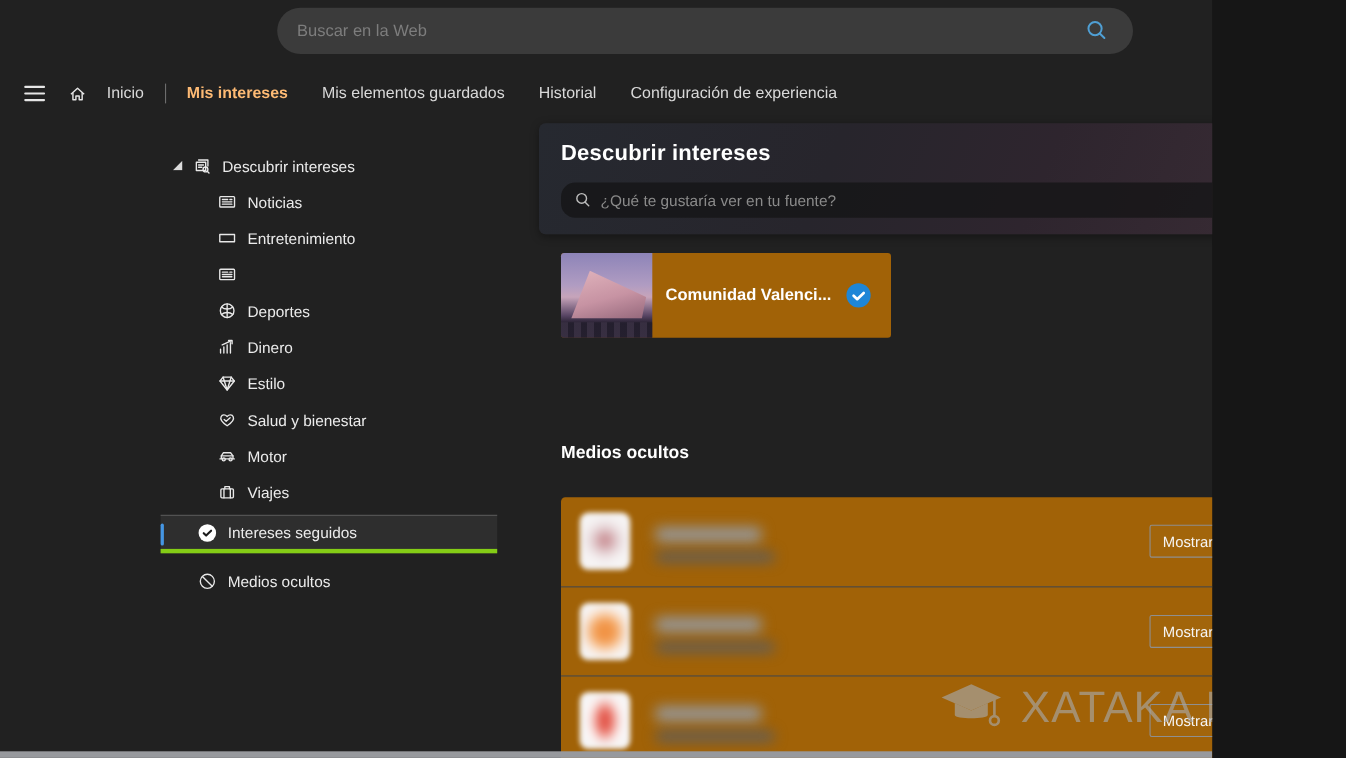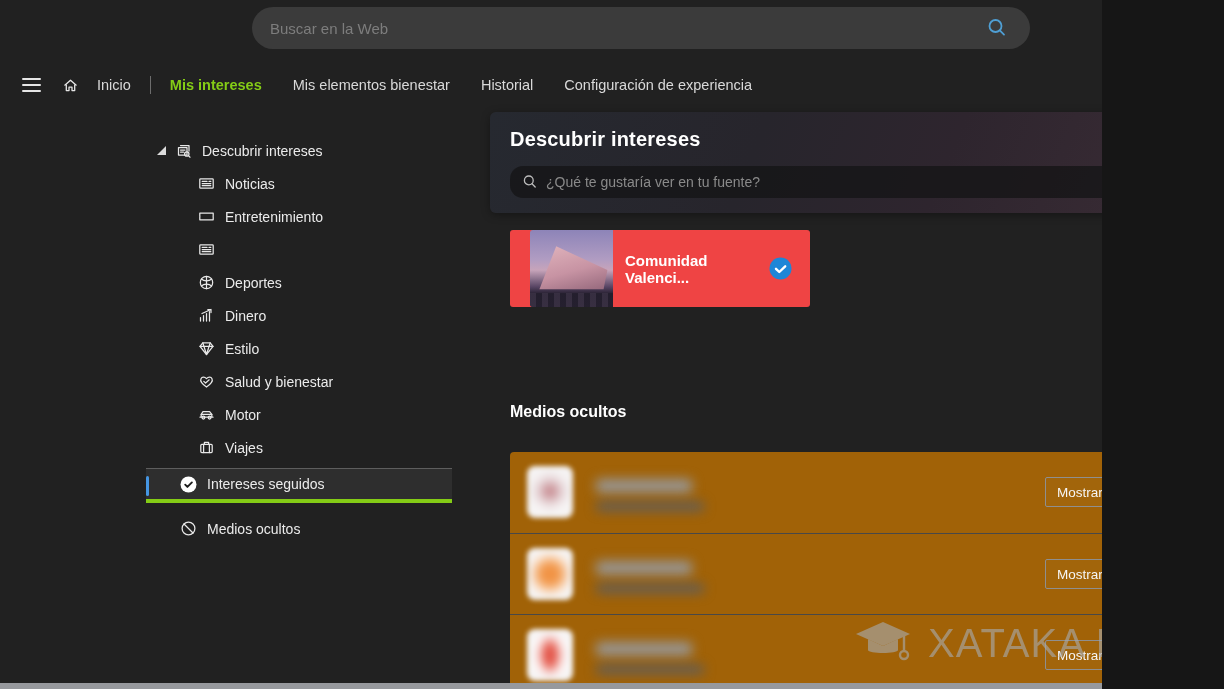--- a/index.html
+++ b/index.html
@@ -26,21 +26,21 @@
   
   .navbar {
     position:absolute; left:0; top:68px; width:100%; height:34px;
     display:flex; align-items:center; padding-left:22px;
   }
   .burger { width:19px; display:flex; flex-direction:column; gap:4px; cursor:pointer; }
   .burger span { display:block; height:2px; background:#e6e6e6; border-radius:1px; }
   .nav-home { display:flex; align-items:center; gap:18px; margin-left:21px; cursor:pointer; }
   .nav-item { font-size:14.5px; color:#d9d9d9; cursor:pointer; white-space:nowrap; }
   .nav-sep { width:1px; height:18px; background:#6d6d6d; margin:0 19px; }
-  .nav-item.active { color:#84cc16; font-weight:bold; }
+  .nav-item.active { color:#fdba74; font-weight:bold; }
   .nav-item + .nav-item { margin-left:31px; }
 
   
   .sidebar { position:absolute; left:146px; top:134px; width:306px; }
   .trow { height:33px; display:flex; align-items:center; font-size:14px; color:#ebebeb; cursor:pointer; }
   .trow .ico { width:17px; height:17px; flex:0 0 auto; margin-right:10px; display:flex; align-items:center; justify-content:center; }
   .trow.parent { padding-left:11px; }
   .tri { width:9px; height:9px; background:#dcdcdc; clip-path:polygon(100% 0,100% 100%,0 100%); margin-right:9px; flex:0 0 auto; }
   .trow.child { padding-left:52px; }
   .trow.leaf  { padding-left:34px; }
@@ -71,23 +71,22 @@
   .dsearch .mag { margin:0 8px 0 12px; flex:0 0 auto; }
   .dsearch input {
     flex:1; background:transparent; border:none; outline:none;
     color:#cfcfcf; font-size:14px; font-family:"Liberation Sans", sans-serif;
   }
   .dsearch input::placeholder { color:#8a8a8a; }
 
   
   .fcard {
     position:absolute; left:510px; top:230px; width:300px; height:77px;
-    background:#ef4444; border-radius:3px; display:flex; align-items:center;
+    background:#a16207; border-radius:3px; display:flex; align-items:center;
     cursor:pointer;
-    padding-left:20px;
   }
   .fcard .thumb {
     position:relative; width:83px; height:77px; flex:0 0 auto; overflow:hidden;
     border-radius:3px 0 0 3px;
     background:linear-gradient(180deg,#8d84b8 0%,#b09cc2 38%,#c7a4ba 52%,#574463 74%,#221d2c 84%,#2a2334 100%);
   }
   .fcard .thumb::before {
     content:""; position:absolute; left:4%; top:18%; width:92%; height:62%;
     background:linear-gradient(165deg,#e3b7bf 0%,#c793a3 55%,#8f6377 100%);
     clip-path:polygon(8% 95%, 30% 5%, 97% 55%, 92% 95%);
@@ -164,21 +163,21 @@
     </div>
     <div class="nav-home">
       <svg width="17" height="17" viewBox="0 0 17 17" fill="none" stroke="#e6e6e6" stroke-width="1.3" stroke-linejoin="round">
         <path d="M2.5 8.6 L8.5 3.2 L14.5 8.6"></path>
         <path d="M4.3 7.4 V13.6 H7 V10.2 H10 V13.6 H12.7 V7.4"></path>
       </svg>
       <span class="nav-item">Inicio</span>
     </div>
     <div class="nav-sep"></div>
     <span class="nav-item active">Mis intereses</span>
-    <span class="nav-item">Mis elementos bienestar</span>
+    <span class="nav-item">Mis elementos guardados</span>
     <span class="nav-item">Historial</span>
     <span class="nav-item">Configuración de experiencia</span>
   </div>
 
   <div class="sidebar">
 
     <div class="trow parent">
       <span class="tri"></span>
       <span class="ico">
         <svg class="licon" width="17" height="17" viewBox="0 0 17 17">

